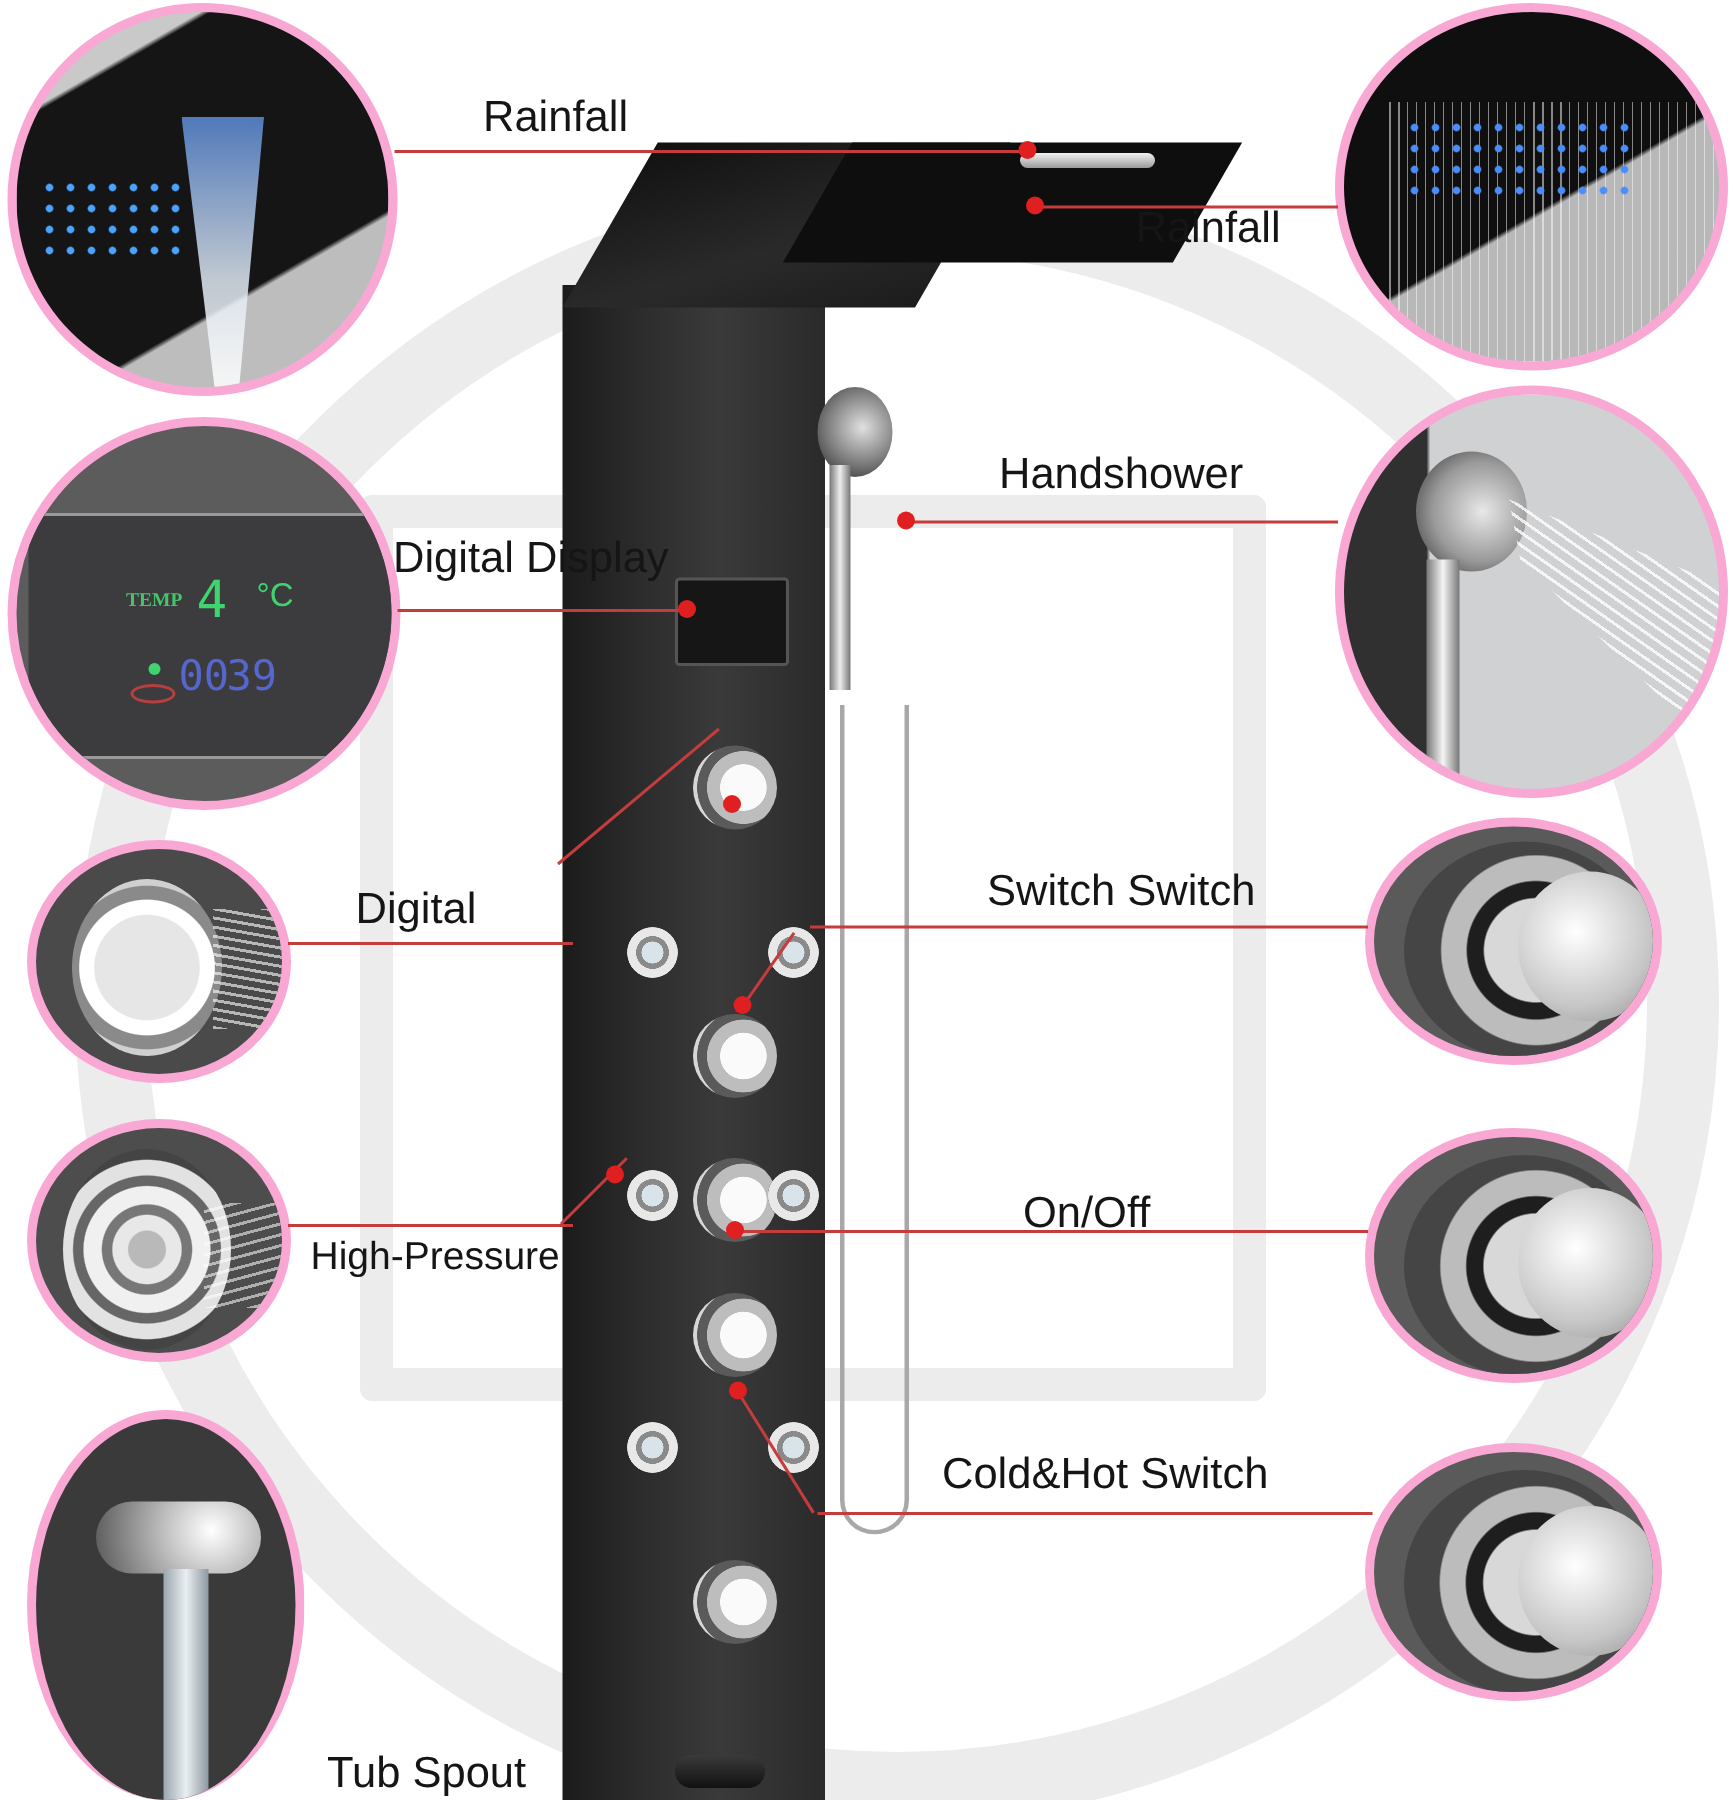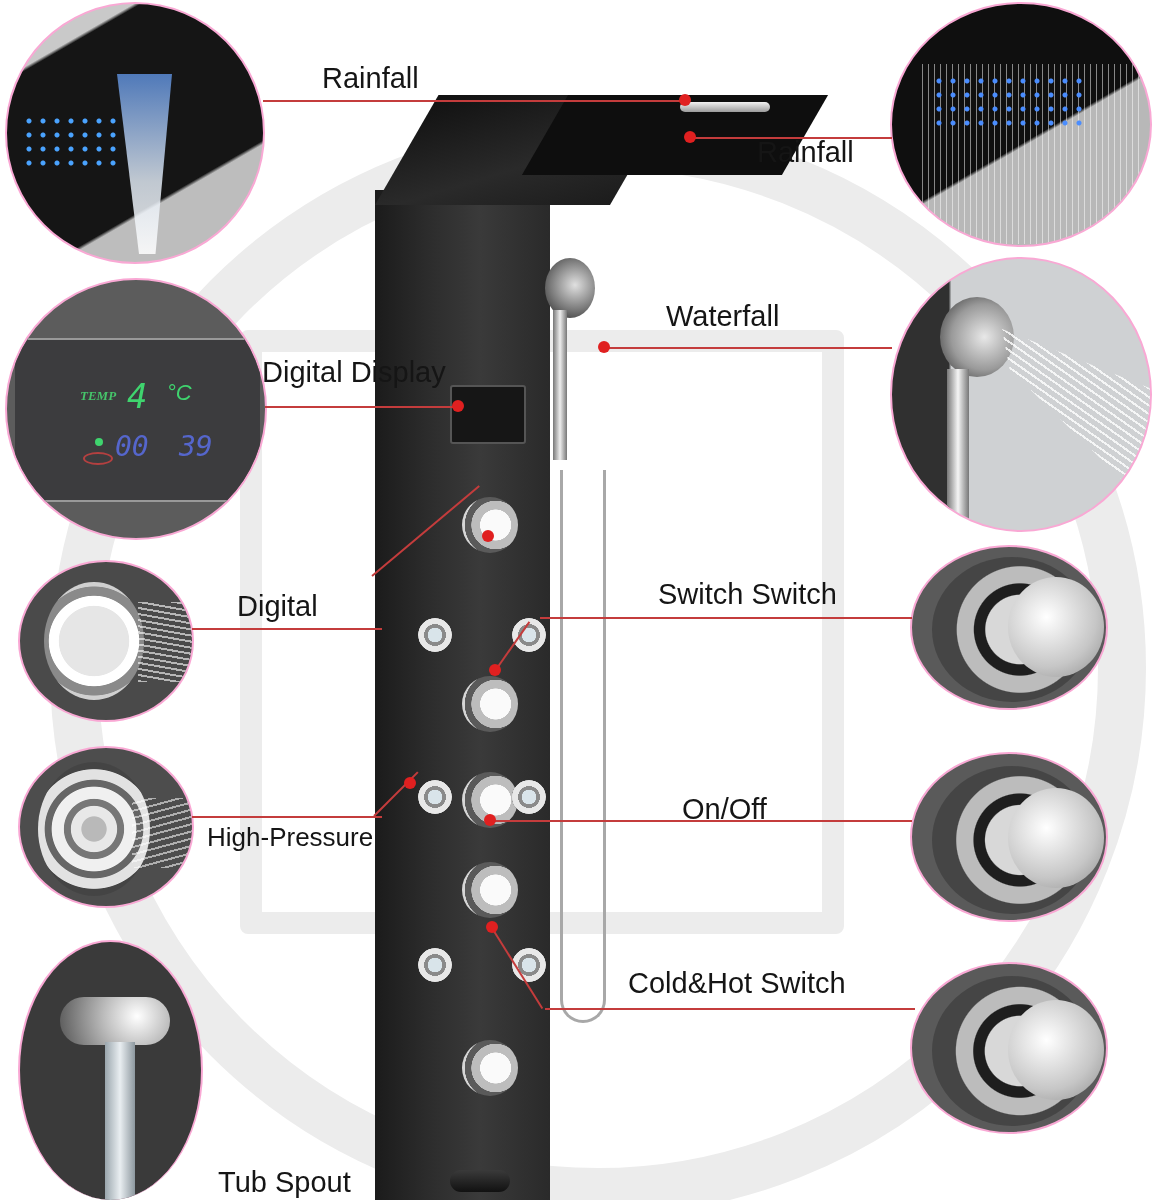--- a/index.html
+++ b/index.html
@@ -3,21 +3,21 @@
 <meta charset="utf-8">
 <style>
   html,body{margin:0;padding:0;}
   body{width:1155px;height:1200px;position:relative;overflow:hidden;background:#ffffff;font-family:"Liberation Sans",sans-serif;}
   .abs{position:absolute;}
   .watermark-ring{position:absolute;border-radius:50%;border:48px solid #ececec;}
   .wm-letter{position:absolute;border:22px solid #ececec;}
   .label{position:absolute;font-size:29px;color:#151515;white-space:nowrap;font-family:"Liberation Sans",sans-serif;}
   .line{position:absolute;height:2px;background:#c43c3c;}
   .dot{position:absolute;width:12px;height:12px;border-radius:50%;background:#e02020;}
-  .circle{position:absolute;border-radius:50%;overflow:hidden;border:2px solid #f9a8d4;box-sizing:border-box;font-style:italic;}
+  .circle{position:absolute;border-radius:50%;overflow:hidden;border:6px solid #f9a8d4;box-sizing:border-box;}
   .panel{position:absolute;background:linear-gradient(90deg,#1b1b1b 0%,#2c2c2c 30%,#3a3a3a 60%,#2a2a2a 100%);}
   .jet{position:absolute;width:34px;height:34px;border-radius:50%;background:radial-gradient(circle,#d9e4ea 0 30%,#8a8a8a 31% 45%,#e8e8e8 46% 70%,#555 71%);}
   .knob{position:absolute;width:56px;height:56px;border-radius:50%;background:radial-gradient(circle at 60% 50%,#fafafa 0 35%,#bdbdbd 36% 55%,#5a5a5a 56% 70%,#d6d6d6 71%);}
   .knob-face{position:absolute;border-radius:50%;background:radial-gradient(circle at 40% 40%,#ffffff,#c6c6c6 60%,#8d8d8d);}
   .hose{position:absolute;border:3px solid #a8a8a8;border-top:none;}
 </style>
 </head>
 <body>
 
 <div class="watermark-ring" style="left:50px;top:120px;width:1000px;height:1000px;"></div>
@@ -55,21 +55,21 @@
 <div class="line" style="left:263px;top:100px;width:422px;"></div>
 <div class="dot" style="left:679px;top:94px;"></div>
 <div class="label" style="left:322px;top:62px;">Rainfall</div>
 
 <div class="circle" style="left:5px;top:278px;width:262px;height:262px;background:#5c5c5c;">
   <div class="abs" style="left:8px;top:58px;width:245px;height:160px;background:#3c3c3e;border-top:2px solid #999;border-bottom:2px solid #999;">
     <span class="abs" style="left:65px;top:48px;color:#46c46a;font-size:13px;font-family:'Liberation Serif',serif;font-weight:bold;">TEMP</span>
     <span class="abs" style="left:112px;top:36px;color:#3fd46e;font-size:34px;font-family:'DejaVu Sans Mono',monospace;">4</span>
     <span class="abs" style="left:152px;top:40px;color:#3fd46e;font-size:22px;">°C</span>
     <span class="abs" style="left:100px;top:90px;color:#5566cc;font-size:28px;font-family:'DejaVu Sans Mono',monospace;">00</span>
-    <span class="abs" style="left:164px;top:90px;color:#5566cc;font-size:28px;font-family:'DejaVu Sans Mono',monospace;">39</span>
+    <span class="abs" style="left:132px;top:90px;color:#5566cc;font-size:28px;font-family:'DejaVu Sans Mono',monospace;">39</span>
     <span class="abs" style="left:80px;top:98px;width:8px;height:8px;border-radius:50%;background:#3fd46e;"></span>
     <span class="abs" style="left:68px;top:112px;width:26px;height:9px;border-radius:50%;border:2px solid #b44040;"></span>
   </div>
 </div>
 <div class="line" style="left:265px;top:406px;width:190px;"></div>
 <div class="dot" style="left:452px;top:400px;"></div>
 <div class="label" style="left:262px;top:356px;">Digital Display</div>
 
 <div class="circle" style="left:18px;top:560px;width:176px;height:162px;background:#4a4a4a;">
   <div class="abs" style="left:24px;top:20px;width:100px;height:118px;border-radius:50%;background:radial-gradient(circle,#e6e6e6 0 45%,#ffffff 46% 58%,#8a8a8a 59% 70%,#d0d0d0 71%);"></div>
@@ -103,21 +103,21 @@
 <div class="dot" style="left:684px;top:131px;"></div>
 <div class="label" style="left:757px;top:136px;">Rainfall</div>
 
 <div class="circle" style="left:890px;top:257px;width:262px;height:275px;background:linear-gradient(90deg,#303030 0 22%,#cfd1d3 23%);">
   <div class="abs" style="left:48px;top:38px;width:74px;height:80px;border-radius:50%;background:radial-gradient(circle at 60% 50%,#e8e8e8,#9a9a9a 55%,#2e2e2e);"></div>
   <div class="abs" style="left:55px;top:110px;width:22px;height:160px;background:linear-gradient(90deg,#777,#f5f5f5,#777);"></div>
   <div class="abs" style="left:110px;top:50px;width:150px;height:200px;background:repeating-linear-gradient(35deg,rgba(255,255,255,.8) 0 2px,transparent 2px 7px);clip-path:polygon(0 10%,100% 40%,100% 100%,5% 30%);"></div>
 </div>
 <div class="line" style="left:606px;top:347px;width:286px;"></div>
 <div class="dot" style="left:598px;top:341px;"></div>
-<div class="label" style="left:666px;top:300px;">Waterfall</div>
+<div class="label" style="left:666px;top:300px;">Handshower</div>
 
 <div class="circle" style="left:910px;top:545px;width:198px;height:165px;background:#5a5a5a;">
   <div class="abs" style="left:20px;top:10px;width:160px;height:145px;border-radius:50%;background:radial-gradient(circle at 55% 50%,#d8d8d8 0 30%,#1e1e1e 31% 40%,#bcbcbc 41% 55%,#454545 56%);"></div>
   <div class="knob-face" style="left:96px;top:30px;width:96px;height:100px;"></div>
 </div>
 <div class="line" style="left:540px;top:617px;width:372px;"></div>
 <div class="line" style="left:495px;top:670px;width:60px;transform:rotate(-55deg);transform-origin:left center;"></div>
 <div class="dot" style="left:489px;top:664px;"></div>
 <div class="label" style="left:658px;top:578px;">Switch Switch</div>
 

